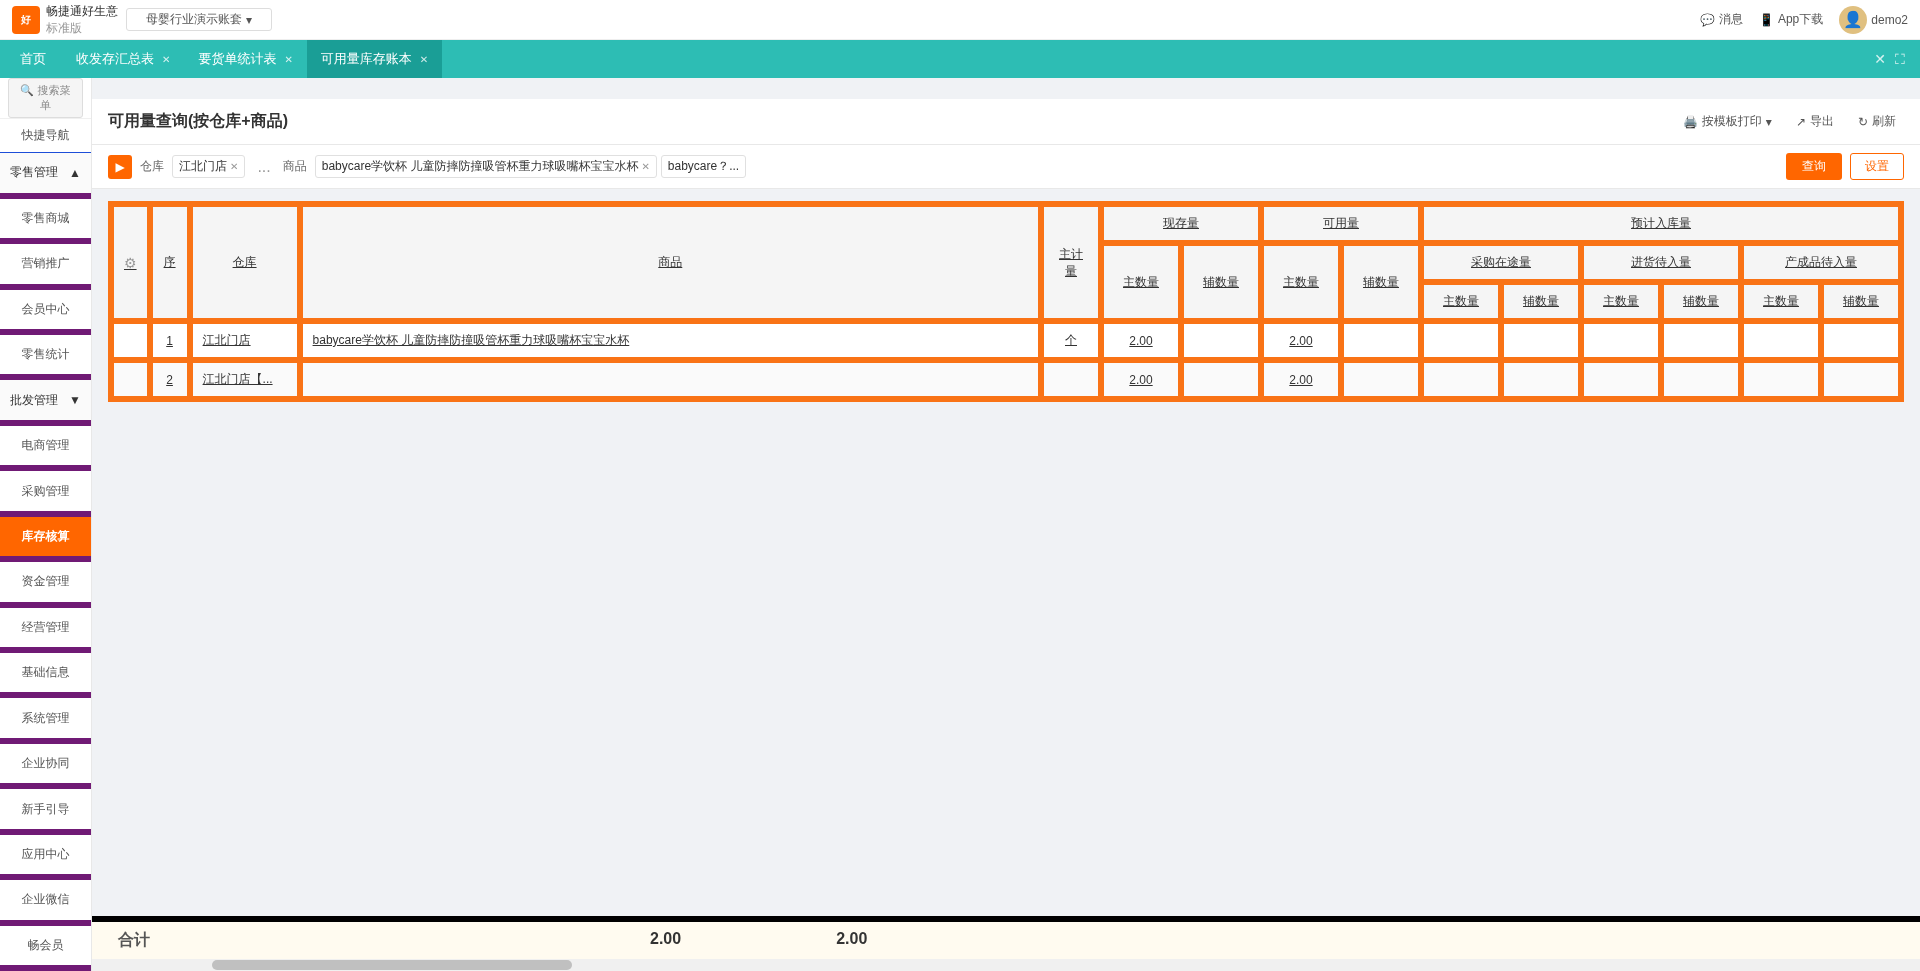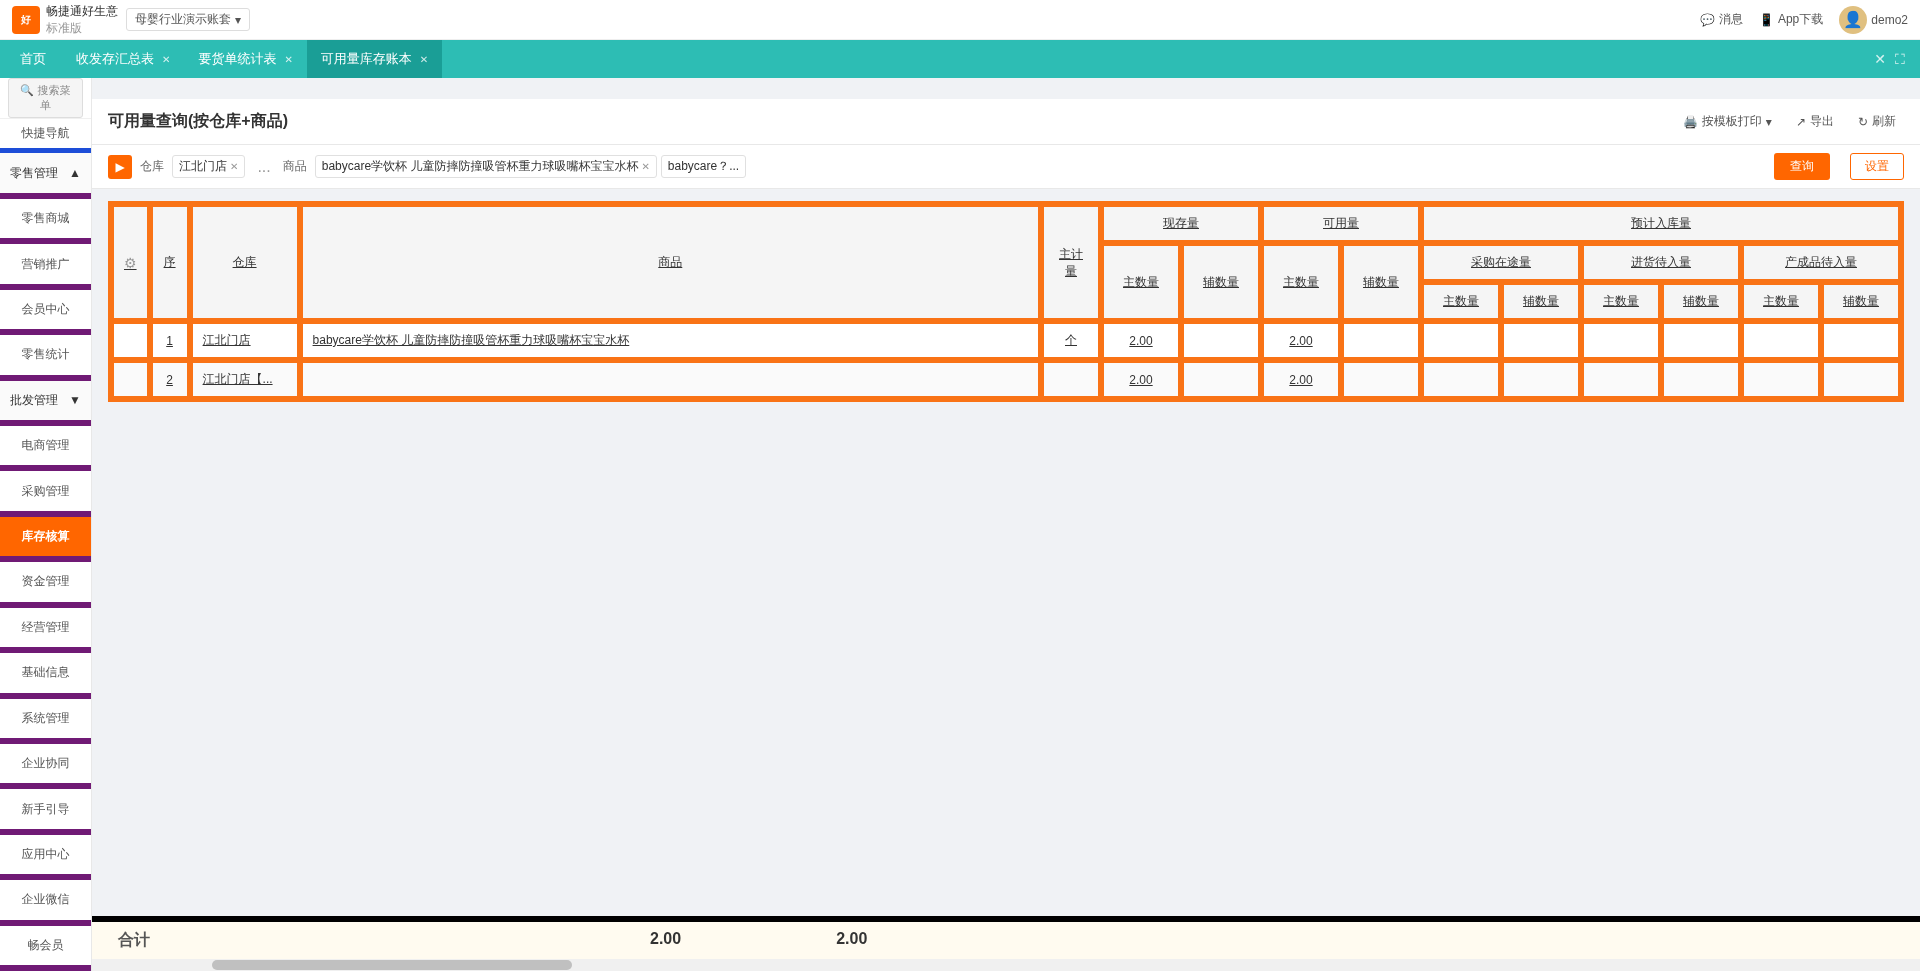--- a/index.html
+++ b/index.html
@@ -31,21 +31,21 @@
       background: #ff6600;
       border-radius: 4px;
       display: flex; align-items: center; justify-content: center;
       color: #fff; font-size: 10px; font-weight: bold;
     }
     .logo-text { font-size: 12px; color: #333; }
     .logo-sub { font-size: 12px; color: #999; }
     .template-selector {
       display: flex; align-items: center; gap: 4px;
       border: 1px solid #ddd; border-radius: 3px;
-      padding: 2px 8px; background: #fff; cursor: pointer; font-size: 12px; color: #555;
+      padding: 2px 19px; background: #fff; cursor: pointer; font-size: 12px; color: #555;
     }
     .top-bar-right {
       display: flex; align-items: center; gap: 16px; font-size: 12px; color: #555;
     }
     .top-bar-btn {
       display: flex; align-items: center; gap: 4px; cursor: pointer;
     }
     .avatar {
       width: 28px; height: 28px; border-radius: 50%; background: #e0c080;
       display: flex; align-items: center; justify-content: center; overflow: hidden;
@@ -114,21 +114,21 @@
     .sidebar-search {
       height: 44px; display: flex; align-items: center; justify-content: center;
       padding: 0 8px; border-bottom: 1px solid #f0f0f0;
     }
     .sidebar-search-btn {
       width: 100%; padding: 4px 8px; border: 1px solid #ddd; border-radius: 3px;
       background: #f5f5f5; font-size: 11px; color: #888; cursor: pointer; text-align: center;
     }
     .sidebar-nav-btn {
       height: 36px; display: flex; align-items: center; justify-content: center;
-      font-size: 12px; color: #555; cursor: pointer; border-bottom: 5px solid #1d4ed8;
+      font-size: 12px; color: #555; cursor: pointer; border-bottom: 1px solid #1d4ed8;
     }
 
     
     .content-area {
       flex: 1; display: flex; flex-direction: column; overflow: hidden; background: #f0f2f5;
     }
     .page-header {
       background: #fff; padding: 10px 16px;
       display: flex; align-items: center; justify-content: space-between;
       border-bottom: 1px solid #e8e8e8; flex-shrink: 0; margin-top: 21px;
@@ -163,21 +163,21 @@
       border: 1px solid #e0e0e0; border-radius: 3px; padding: 2px 6px;
       font-size: 12px; color: #333; background: #fff;
     }
     .filter-tag .tag-close {
       color: #999; cursor: pointer; font-size: 10px;
     }
     .filter-more {
       color: #999; font-size: 16px; cursor: pointer; padding: 0 4px;
     }
     .filter-actions {
-      display: flex; gap: 20px; margin-left: auto;
+      display: flex; gap: 8px; margin-left: auto;
     }
     .btn-query {
       background: #ff6600; color: #fff; border: none; border-radius: 3px;
       padding: 5px 16px; font-size: 12px; cursor: pointer;
     }
     .btn-settings {
       background: #fff; color: #ff6600; border: 1px solid #ff6600; border-radius: 3px;
       padding: 4px 14px; font-size: 12px; cursor: pointer;
     }
 

